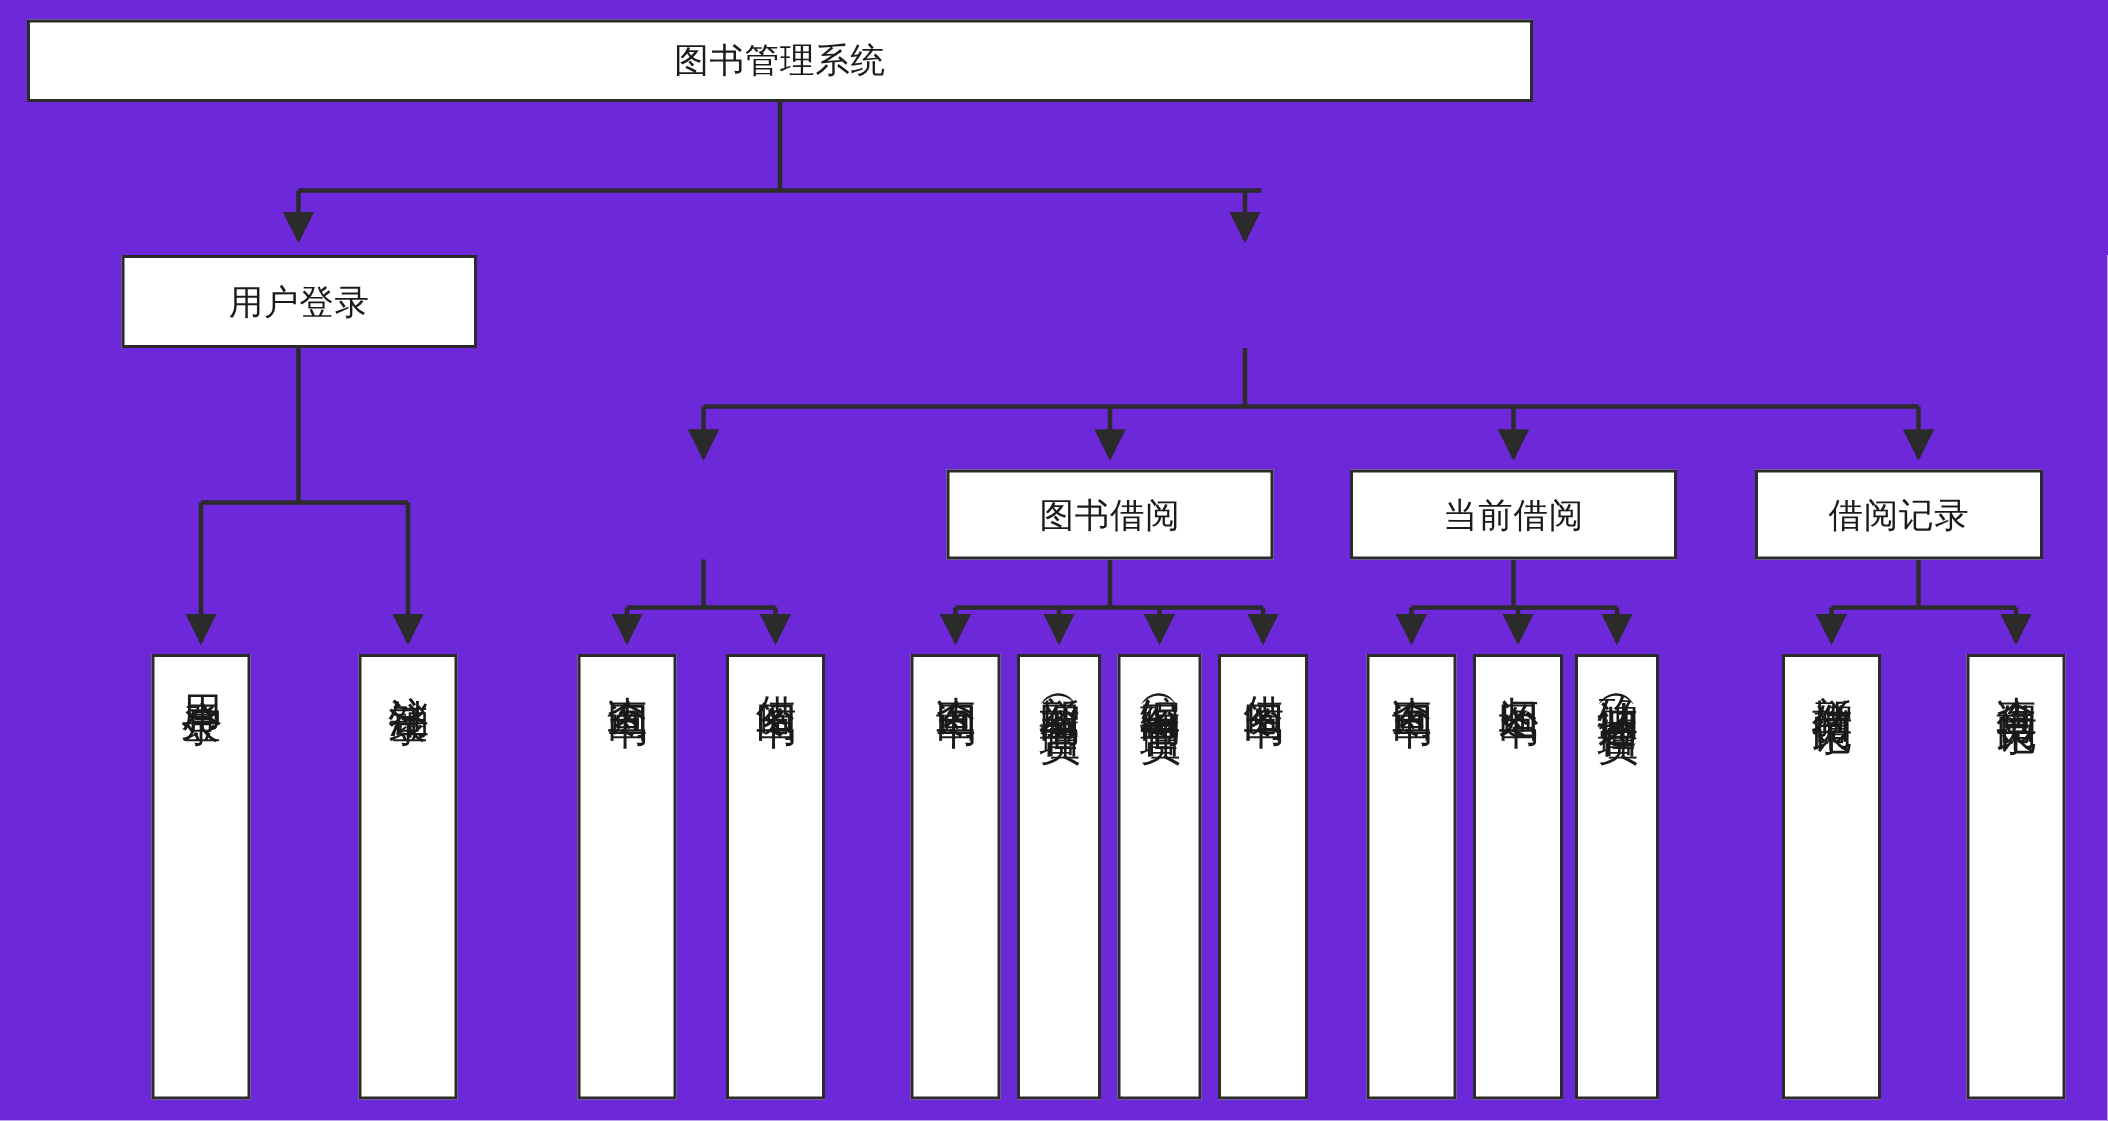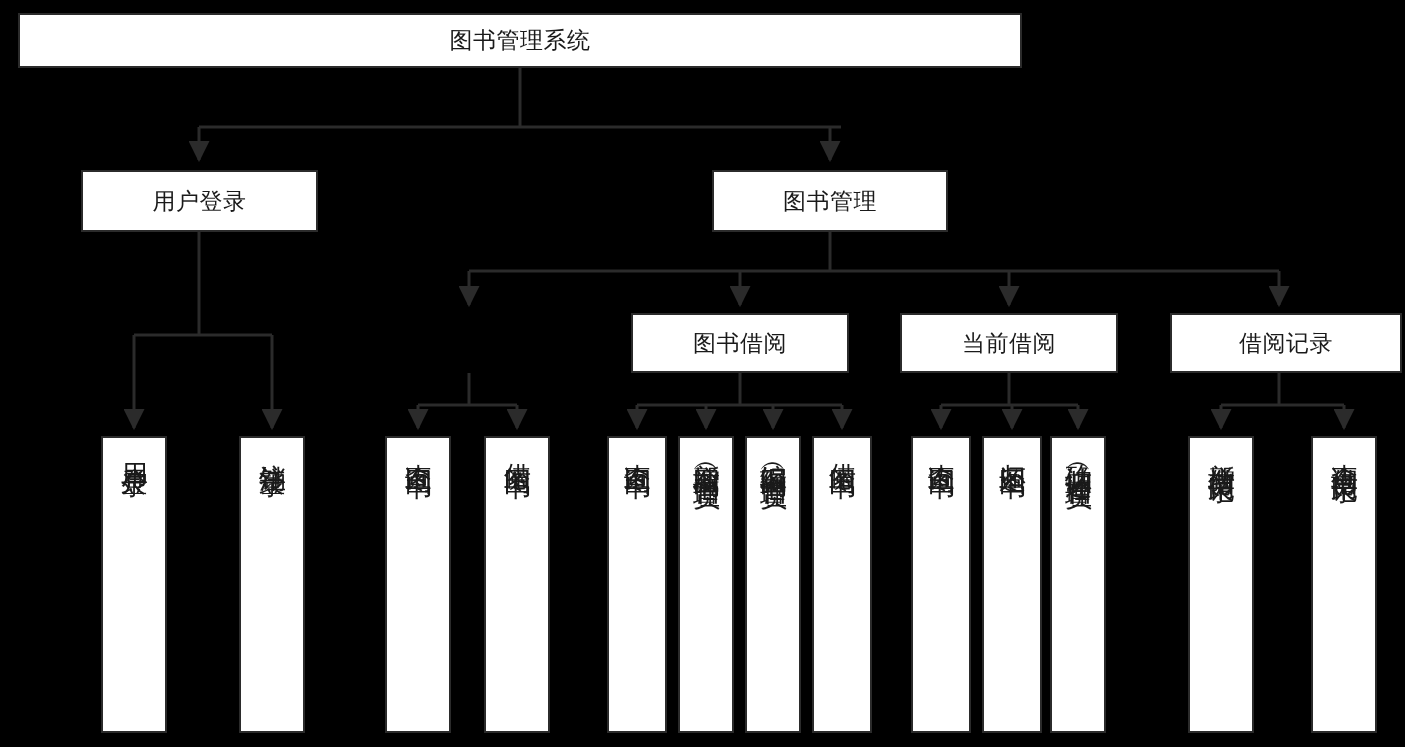--- a/index.html
+++ b/index.html
@@ -7,21 +7,21 @@
     padding: 0;
     background: #ffffff;
   }
   body {
     font-family: "Liberation Sans", "DejaVu Sans", sans-serif;
   }
   #canvas {
     position: relative;
     width: 1405px;
     height: 747px;
-    background: #000000;
+    background: #6d28d9;
     overflow: hidden;
   }
   #wires {
     position: absolute;
     left: 0;
     top: 0;
     width: 1405px;
     height: 747px;
     pointer-events: none;
   }
@@ -113,25 +113,24 @@
       <path d="M 1279 373 L 1279 405"></path>
       <path d="M 1221 405 L 1344 405"></path>
       <path d="M 1221 405 L 1221 428" marker-end="url(#arrow)"></path>
       <path d="M 1344 405 L 1344 428" marker-end="url(#arrow)"></path>
     </g>
   </svg>
 
   <div class="node h" style="left: 18px; top: 13px; width: 1004px; height: 55px;">图书管理系统</div>
 
   <div class="node h" style="left: 81px; top: 170px; width: 237px; height: 62px;">用户登录</div>
-  <div class="node h" style="left: 712px; top: 170px; width: 236px; height: 62px;">图书管理</div>
 
   <div class="node h" style="left: 631px; top: 313px; width: 218px; height: 60px;">图书借阅</div>
   <div class="node h" style="left: 900px; top: 313px; width: 218px; height: 60px;">当前借阅</div>
-  <div class="node h" style="left: 1170px; top: 313px; width: 232px; height: 60px;">借阅记录</div>
+  <div class="node h" style="left: 1170px; top: 313px; width: 192px; height: 60px;">借阅记录</div>
 
   <div class="node v" style="left: 101px; top: 436px; width: 66px; height: 297px;">
     <span class="vtext">用户登录</span>
   </div>
   <div class="node v" style="left: 239px; top: 436px; width: 66px; height: 297px;">
     <span class="vtext">注销登录</span>
   </div>
   <div class="node v" style="left: 385px; top: 436px; width: 66px; height: 297px;">
     <span class="vtext">查询图书</span>
   </div>

